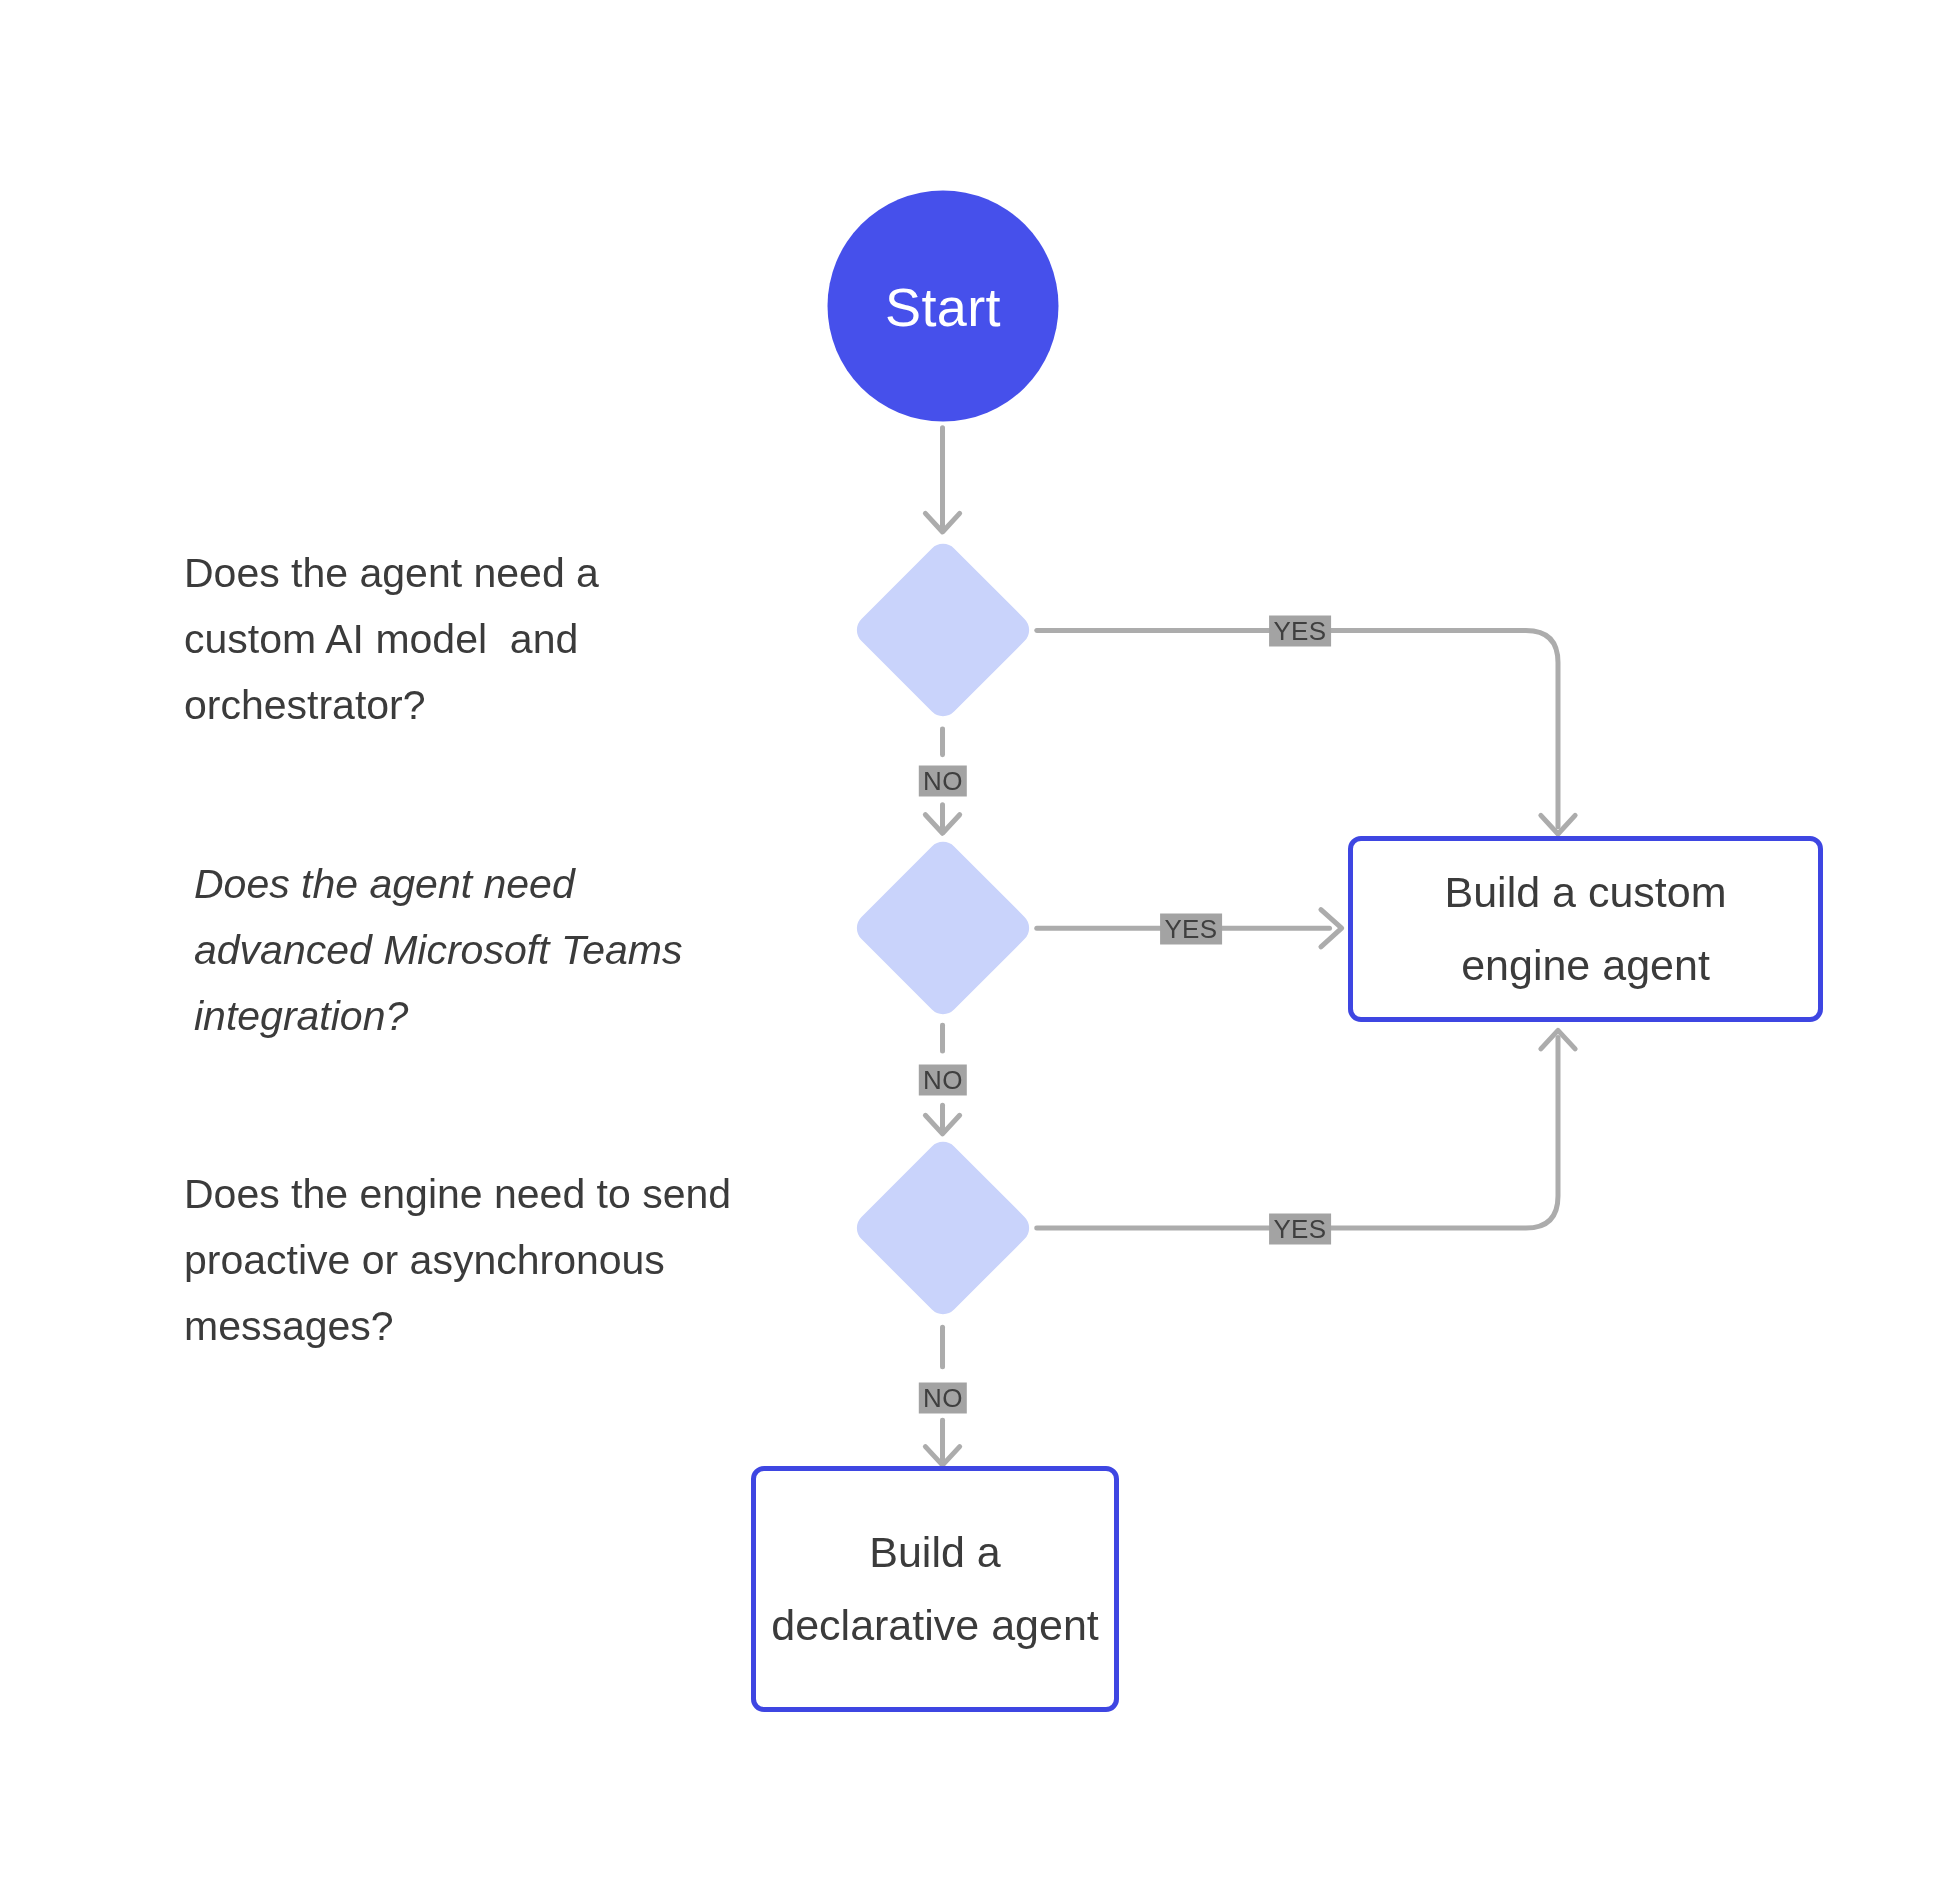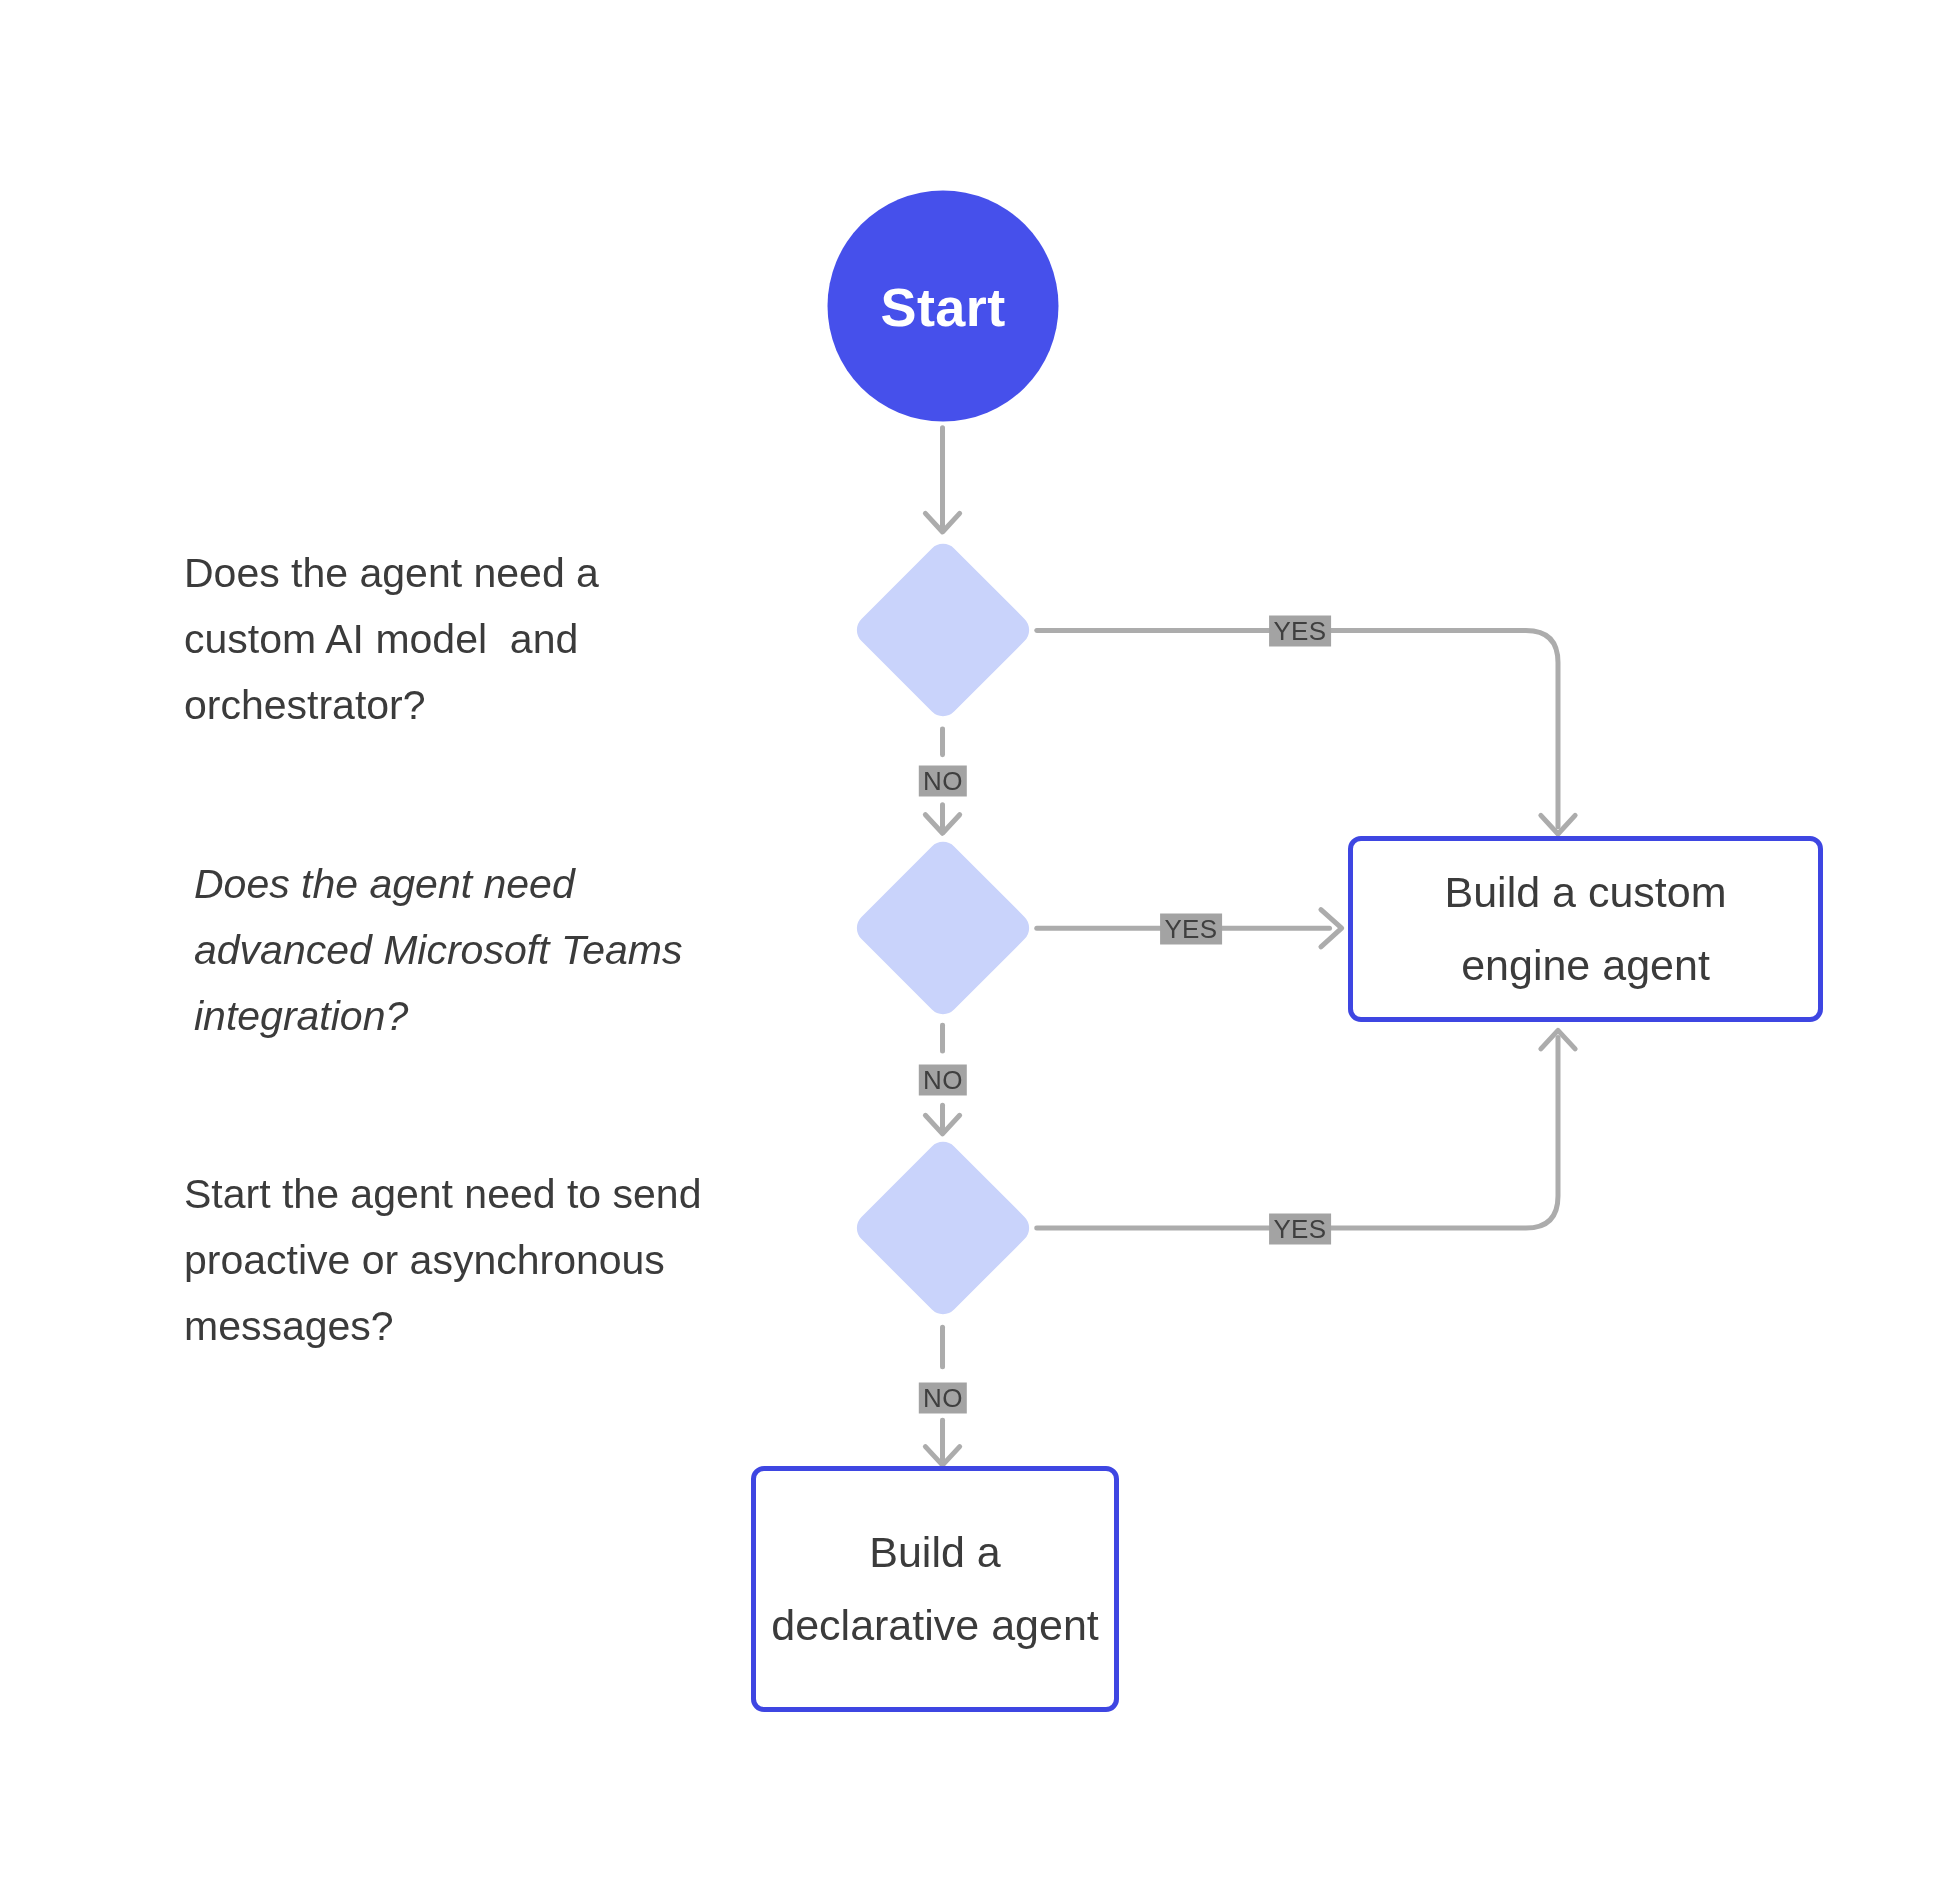--- a/index.html
+++ b/index.html
@@ -28,21 +28,21 @@
     left: 943px; top: 306px;
     width: 231px; height: 231px;
     transform: translate(-50%, -50%);
     background: #4650EB;
     border-radius: 50%;
     display: flex; align-items: center; justify-content: center;
   }
   .start-node span {
     color: #FFFFFF;
     font-size: 54px;
-    font-weight: 700;
+    font-weight: 400;
     letter-spacing: 0.4px;
   }
   .diamond {
     position: absolute;
     width: 131px; height: 131px;
     background: #C9D3FB;
     border-radius: 15.7px;
     transform: translate(-50%, -50%) rotate(45deg);
   }
   .d1 { left: 943px; top: 630px; }
@@ -134,21 +134,21 @@
   <div class="diamond d1"></div>
   <div class="diamond d2"></div>
   <div class="diamond d3"></div>
 
   <div class="question q1">Does the agent need a
 custom AI model  and
 orchestrator?</div>
   <div class="question q2">Does the agent need
 advanced Microsoft Teams
 integration?</div>
-  <div class="question q3">Start the agent need to send
+  <div class="question q3">Does the engine need to send
 proactive or asynchronous
 messages?</div>
 
   <div class="edge-label yes1">YES</div>
   <div class="edge-label no1">NO</div>
   <div class="edge-label yes2">YES</div>
   <div class="edge-label no2">NO</div>
   <div class="edge-label yes3">YES</div>
   <div class="edge-label no3">NO</div>
 

